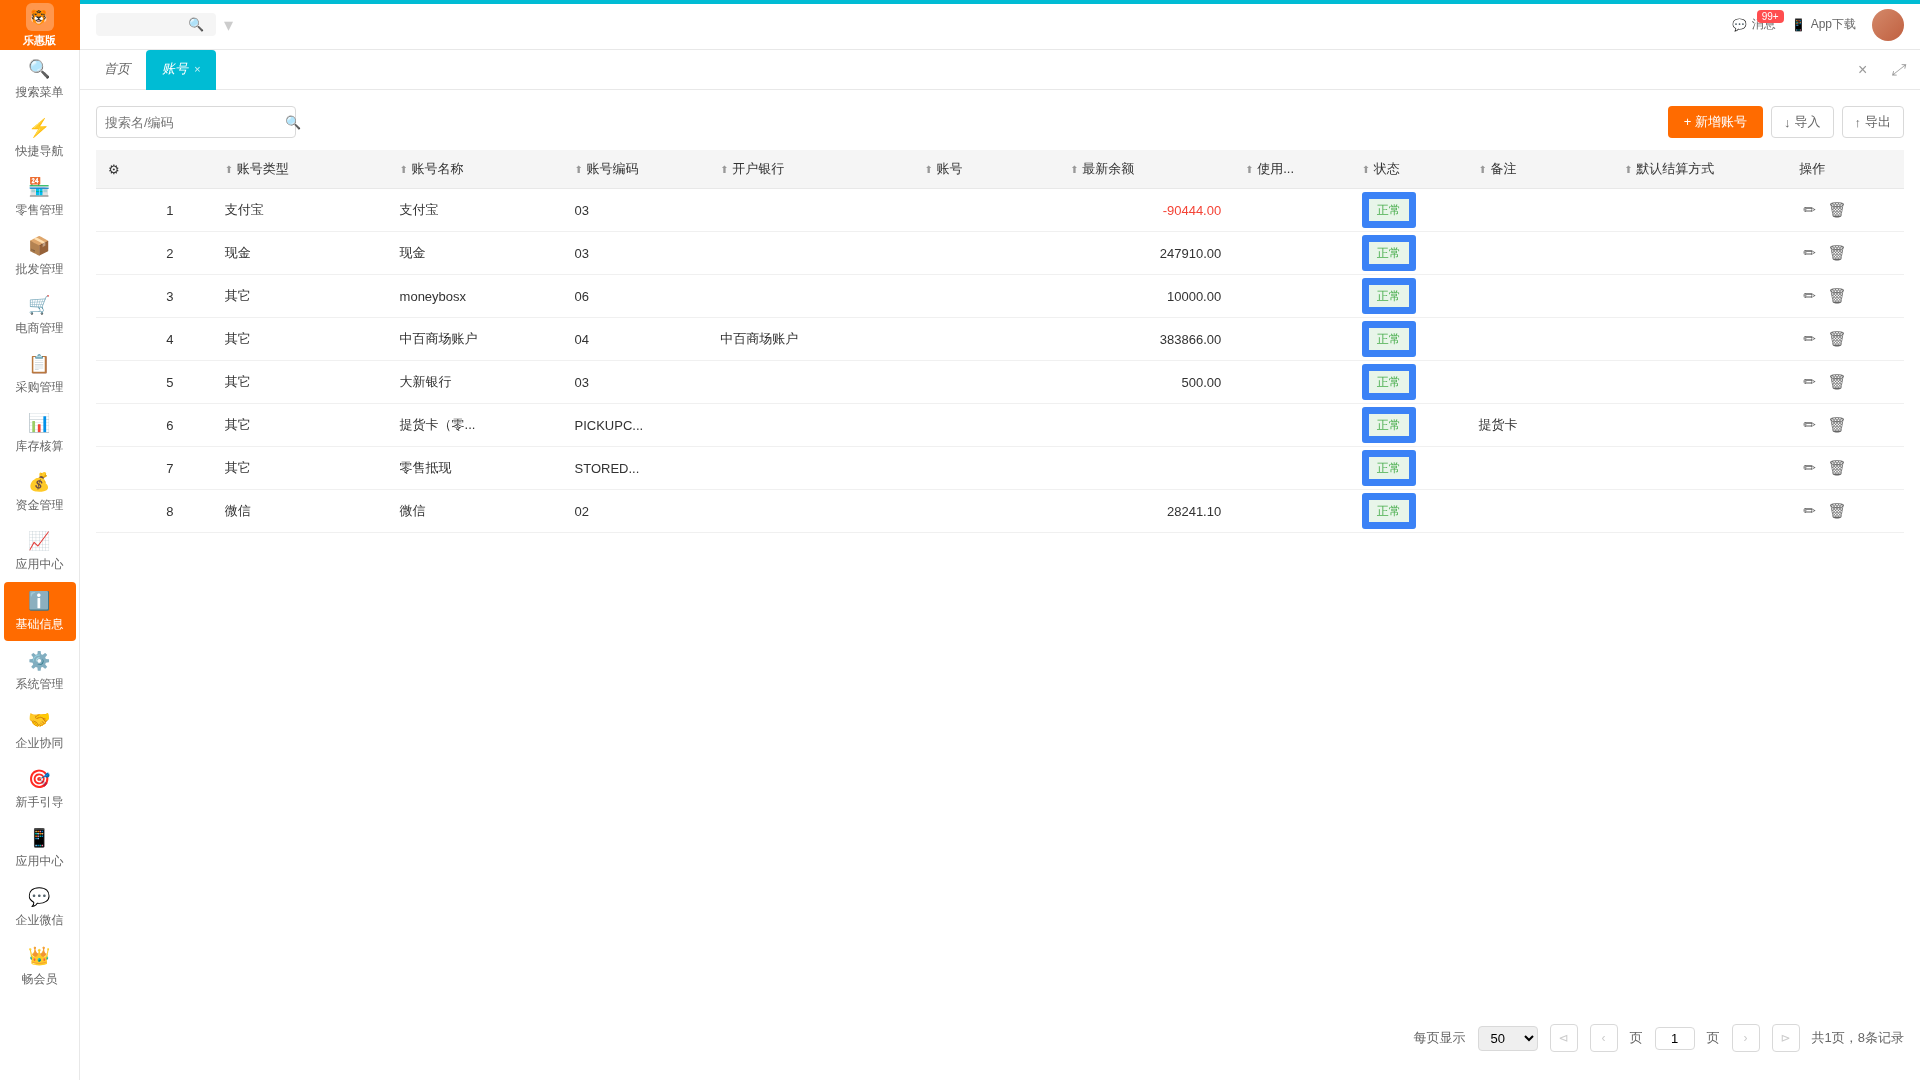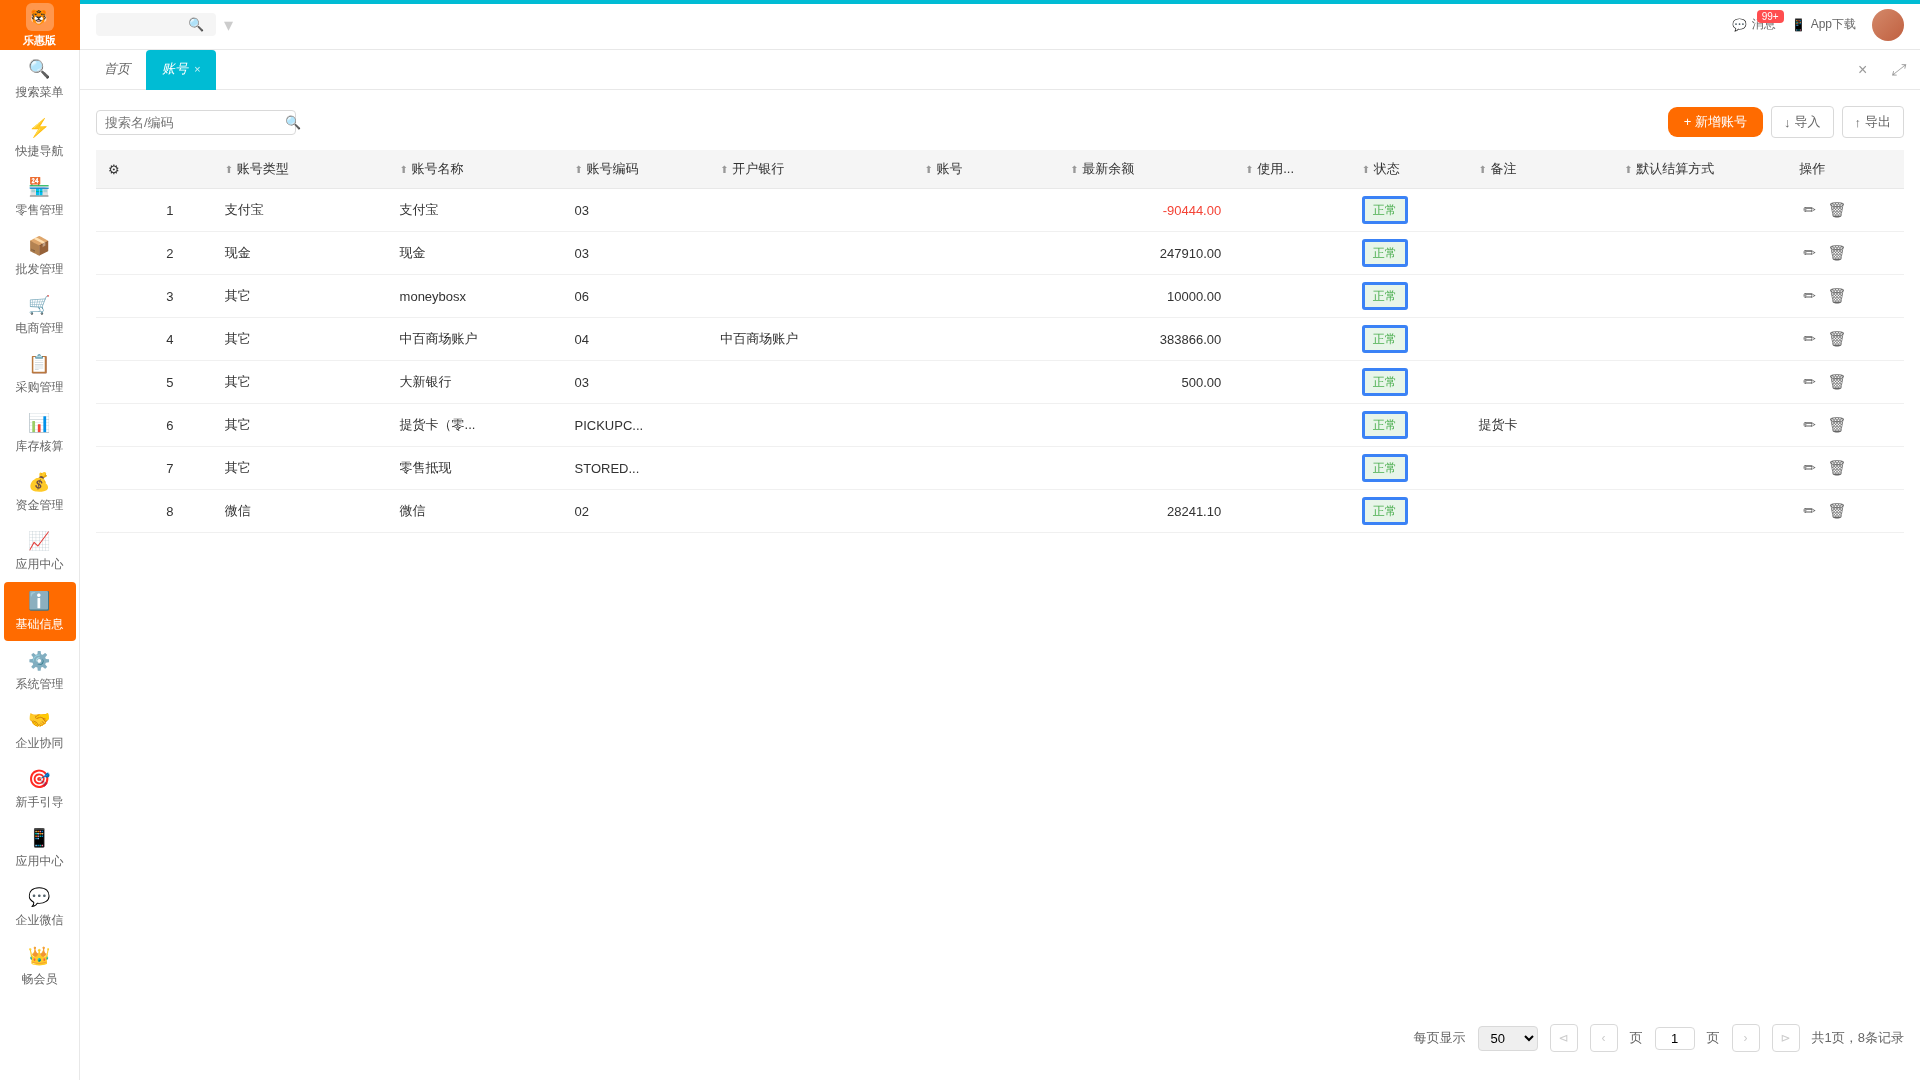--- a/index.html
+++ b/index.html
@@ -192,21 +192,20 @@
       background: #fff;
       overflow-y: auto;
       padding: 16px;
       display: flex;
       flex-direction: column;
     }
 
     
     .toolbar {
       display: flex;
-      align-items: center;
       margin-bottom: 12px;
       gap: 8px;
     }
     .search-box {
       display: flex;
       align-items: center;
       border: 1px solid #d9d9d9;
       border-radius: 4px;
       padding: 4px 8px;
       gap: 4px;
@@ -215,21 +214,21 @@
     .search-box input {
       border: none;
       outline: none;
       font-size: 13px;
       flex: 1;
     }
     .btn-primary {
       background: #ff6b00;
       color: white;
       border: none;
-      border-radius: 9px;
+      border-radius: 4px;
       padding: 6px 16px;
       cursor: pointer;
       font-size: 13px;
       display: flex;
       align-items: center;
       gap: 4px;
       margin-left: auto;
     }
     .btn-secondary {
       background: white;
@@ -267,21 +266,21 @@
       white-space: nowrap;
     }
     .data-table td:first-child { color: #666; }
 
     .status-badge {
       background: #e8f5e9;
       color: #4caf50;
       padding: 4px 8px;
       border-radius: 3px;
       font-size: 12px;
-      border: 3px solid #3b82f6;
+      border: 7px solid #3b82f6;
     }
 
     .action-btn {
       background: none;
       border: none;
       cursor: pointer;
       color: #666;
       font-size: 15px;
       padding: 2px 4px;
     }

